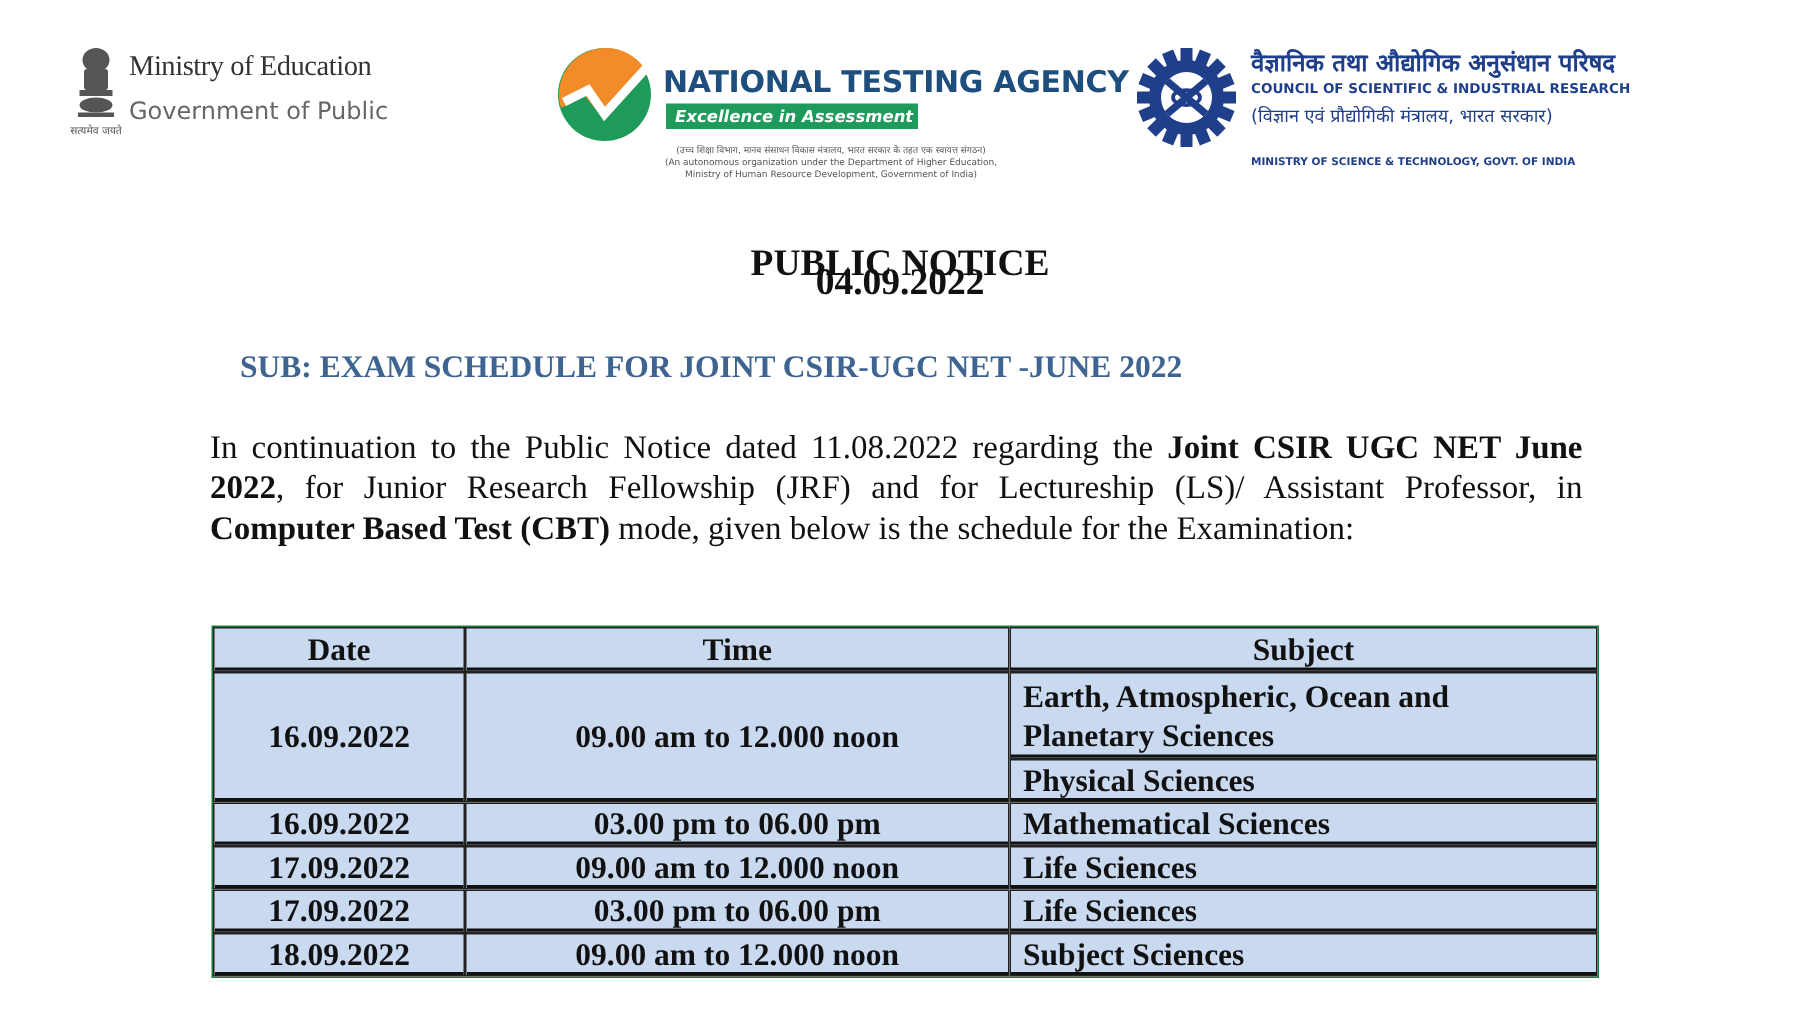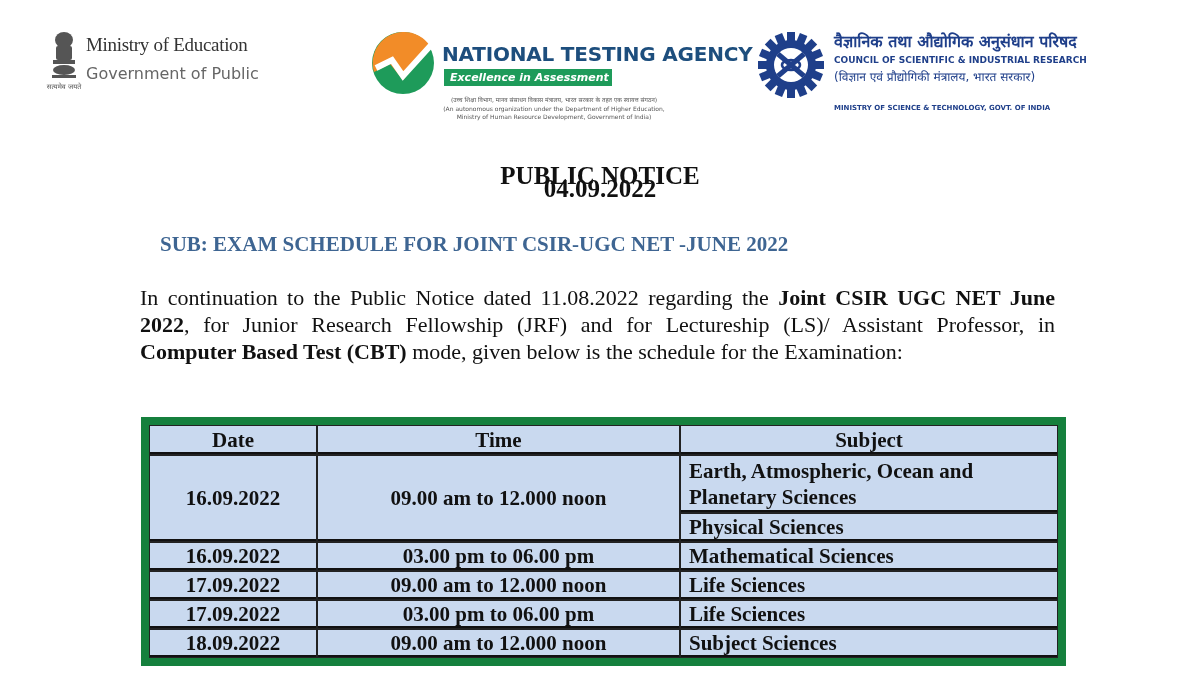--- a/index.html
+++ b/index.html
@@ -32,21 +32,21 @@
 
   
   .title { left:0; width:1200px; text-align:center; font-family:"Liberation Serif", serif; font-weight:bold; font-size:25px; color:#111; }
   #subject { left:160px; top:232px; font-family:"Liberation Serif", serif; font-weight:bold; font-size:21px; color:#3e6592; white-space:nowrap; }
 
   
   #para { left:140px; top:284px; width:915px; font-family:"Liberation Serif", serif; font-size:22px; line-height:27px; text-align:justify; color:#111; }
   #para b { font-weight:bold; }
 
   
-  #tbl { left:141px; top:417px; width:925px; border-collapse:separate; border-spacing:0; border:8px solid #15803d; background:#fff; }
+  #tbl { left:141px; top:417px; width:925px; border-collapse:separate; border-spacing:0; border:1px solid #15803d; background:#fff; }
   #tbl td, #tbl th {
     background:#c9d9ef; border:1.5px solid #222; box-shadow: inset 0 -2px 0 #111;
     font-family:"Liberation Serif", serif; font-weight:bold; font-size:21px; color:#111;
     padding:0 8px; height:27px; white-space:nowrap;
   }
   #tbl th { height:28px; text-align:center; }
   #tbl .c { text-align:center; }
   #tbl .l { text-align:left; }
   #tbl .col1 { width:150px; }
   #tbl .col2 { width:345px; }

